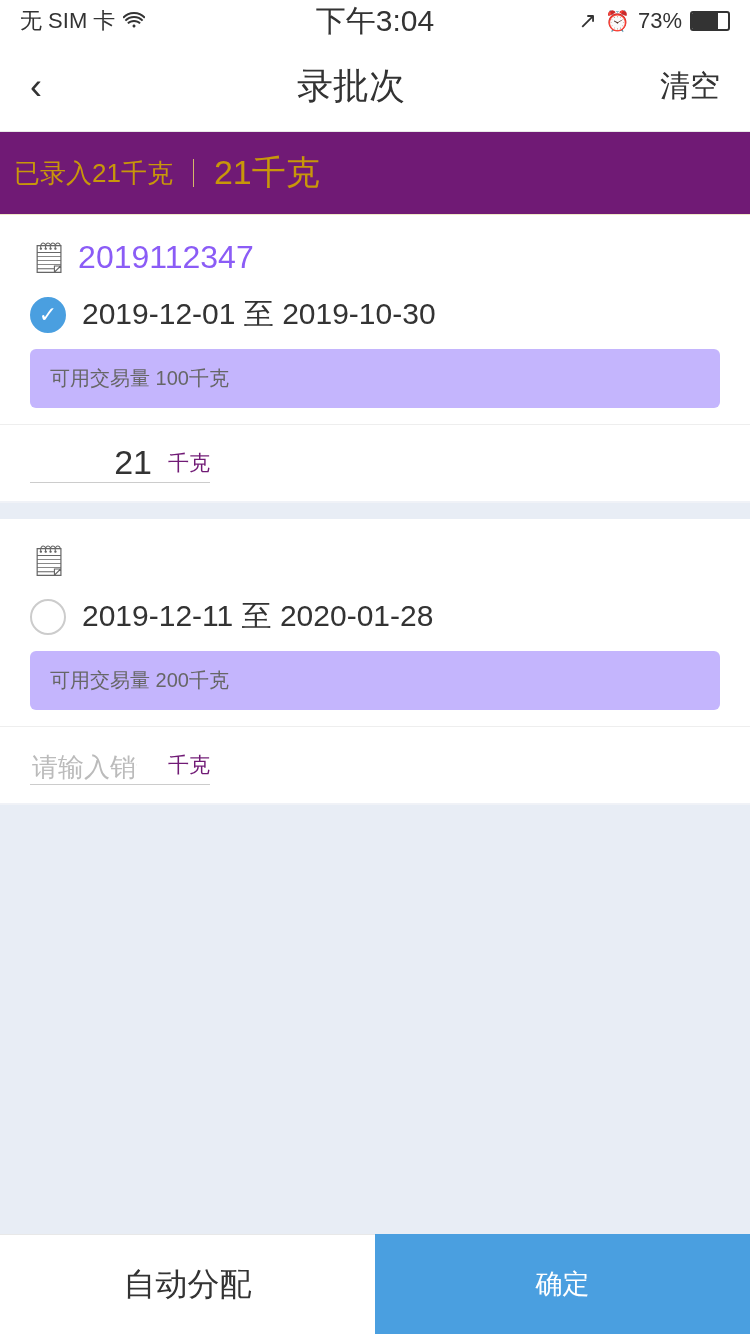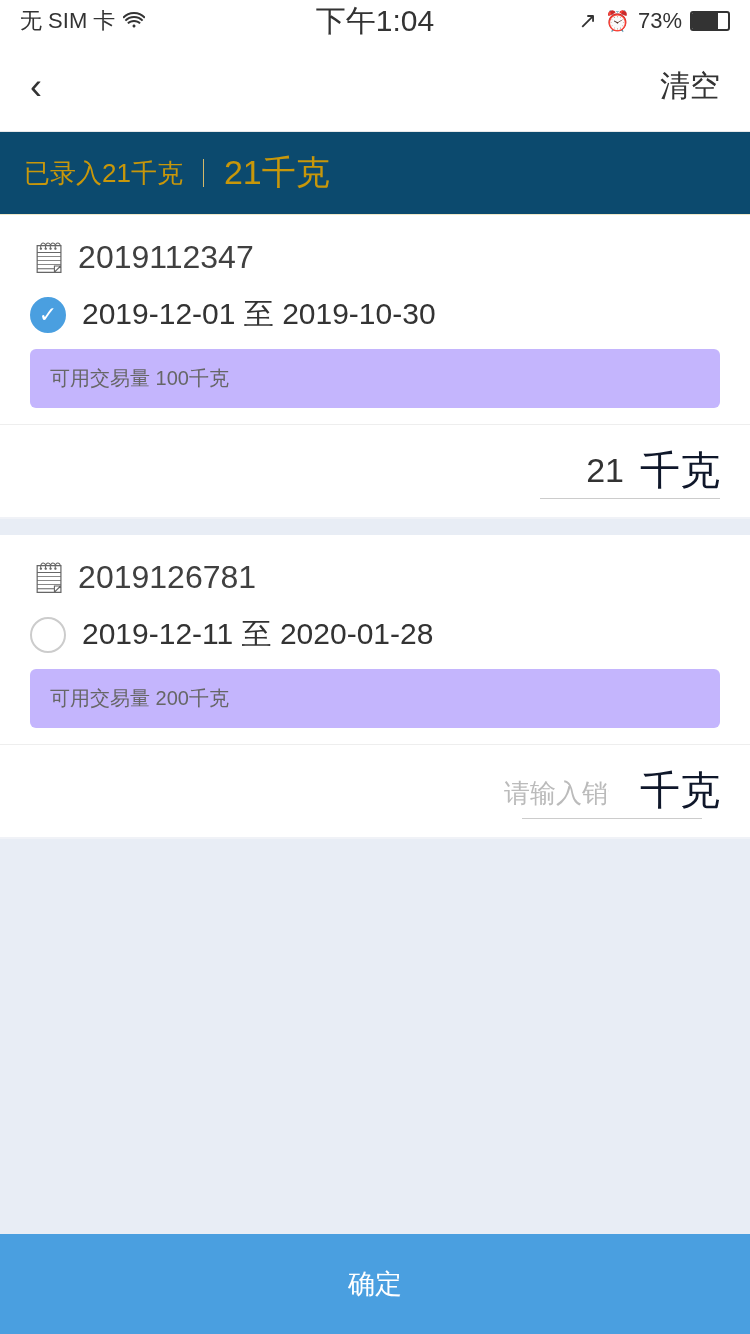--- a/index.html
+++ b/index.html
@@ -97,22 +97,22 @@
     }
     .nav-action {
       font-size: 30px;
       color: #333;
       cursor: pointer;
     }
 
     
     .summary-bar {
       width: 100%;
-      background: #0c4a6e;
-      padding: 18px 24px;
+      background: #701a75;
+      padding: 18px 14px;
       display: flex;
       align-items: center;
       gap: 20px;
       border-bottom: 1px solid #f0e8c8;
     }
     .summary-text {
       font-size: 26px;
       color: #c8970a;
     }
     .summary-divider {
@@ -136,21 +136,21 @@
       padding: 24px 30px 10px 30px;
       gap: 10px;
     }
     .batch-icon {
       font-size: 30px;
       color: #666;
     }
     .batch-id {
       font-size: 32px;
       font-weight: 500;
-      color: #404040;
+      color: #8b5cf6;
       text-align: right;
     }
     .batch-date-row {
       display: flex;
       align-items: center;
       padding: 8px 30px 8px 30px;
       gap: 16px;
     }
     .radio-circle {
       width: 36px;
@@ -182,21 +182,20 @@
       border-radius: 6px;
       padding: 16px 20px;
       font-size: 20px;
       color: #666;
     }
 
     
     .quantity-row {
       display: flex;
       align-items: center;
-      justify-content: flex-end;
       padding: 18px 30px;
       background: #fff;
       border-top: 1px solid #eee;
     }
     .quantity-input {
       border: none;
       outline: none;
       font-size: 34px;
       color: #333;
       text-align: right;
@@ -206,22 +205,22 @@
     .quantity-input::placeholder {
       color: #bbb;
       font-size: 26px;
     }
     .quantity-value {
       font-size: 34px;
       color: #333;
       text-align: right;
     }
     .quantity-unit {
-      font-size: 40px;
-      color: #0f172a;
+      font-size: 21px;
+      color: #701a75;
     }
 
     .separator-line {
       width: 180px;
       height: 1px;
       background: #ccc;
       margin: 0 auto;
     }
 
     
@@ -278,35 +277,36 @@
       <span>无 SIM 卡</span>
       <span>
         <svg width="22" height="16" viewBox="0 0 22 16">
             <path d="M11 12.5c-.8 0-1.5.7-1.5 1.5s.7 1.5 1.5 1.5 1.5-.7 1.5-1.5-.7-1.5-1.5-1.5z" fill="#333"></path>
             <path d="M11 8C8.4 8 6 9 4.2 10.7l1.4 1.4C7 10.8 8.9 10 11 10s4 .8 5.4 2.1l1.4-1.4C16 9 13.6 8 11 8z" fill="#333"></path>
             <path d="M11 4C7.3 4 4 5.5 1.7 7.9l1.4 1.4C5.2 7.2 7.9 6 11 6s5.8 1.2 7.9 3.3l1.4-1.4C18 5.5 14.7 4 11 4z" fill="#333"></path>
             <path d="M11 0C6.2 0 1.8 2 -0.5 5.2l1.4 1.4C3.1 3.7 6.8 2 11 2s7.9 1.7 10.1 4.6l1.4-1.4C20.2 2 15.8 0 11 0z" fill="#333"></path>
           </svg>
       </span>
     </div>
-    <div class="status-bar-center">下午1:04</div>
+    <div class="status-bar-center">下午3:04</div>
     <div class="status-bar-right">
       <span style="font-size:22px;">↗</span>
       <span style="font-size:20px;">⏰</span>
       <span>73%</span>
       <div class="battery">
         <div class="battery-body">
             <div class="battery-fill"></div>
           </div>
       </div>
     </div>
   </div>
 
   <div class="nav-bar">
     <span class="nav-back">‹</span>
+    <span class="nav-title">录批次</span>
     <span class="nav-action">清空</span>
   </div>
 
   <div class="summary-bar">
     <span class="summary-text">已录入21千克</span>
     <div class="summary-divider"></div>
     <span class="summary-value">21千克</span>
   </div>
 
   <div class="batch-item">
@@ -330,21 +330,20 @@
         <div class="separator-line"></div>
       </div>
     </div>
   </div>
 
   <div style="height:16px;background:#e8edf5;"></div>
 
   <div class="batch-item">
     <div class="batch-header">
       <span class="batch-icon">🗒</span>
-      <span class="batch-id">2019126781</span>
     </div>
     <div class="batch-date-row">
       <div class="radio-circle">
       </div>
       <span class="batch-date">2019-12-11 至 2020-01-28</span>
     </div>
     <div class="batch-available">可用交易量 200千克</div>
     <div class="quantity-row">
       <div style="display:flex;flex-direction:column;align-items:flex-end;">
         <div style="display:flex;align-items:center;gap:16px;">
@@ -352,16 +351,17 @@
           <span class="quantity-unit">千克</span>
         </div>
         <div class="separator-line"></div>
       </div>
     </div>
   </div>
 
   <div class="background-area"></div>
 
   <div class="bottom-bar">
+    <button class="btn-auto">自动分配</button>
     <button class="btn-confirm">确定</button>
   </div>
 
 </div>
 
 </body></html>

